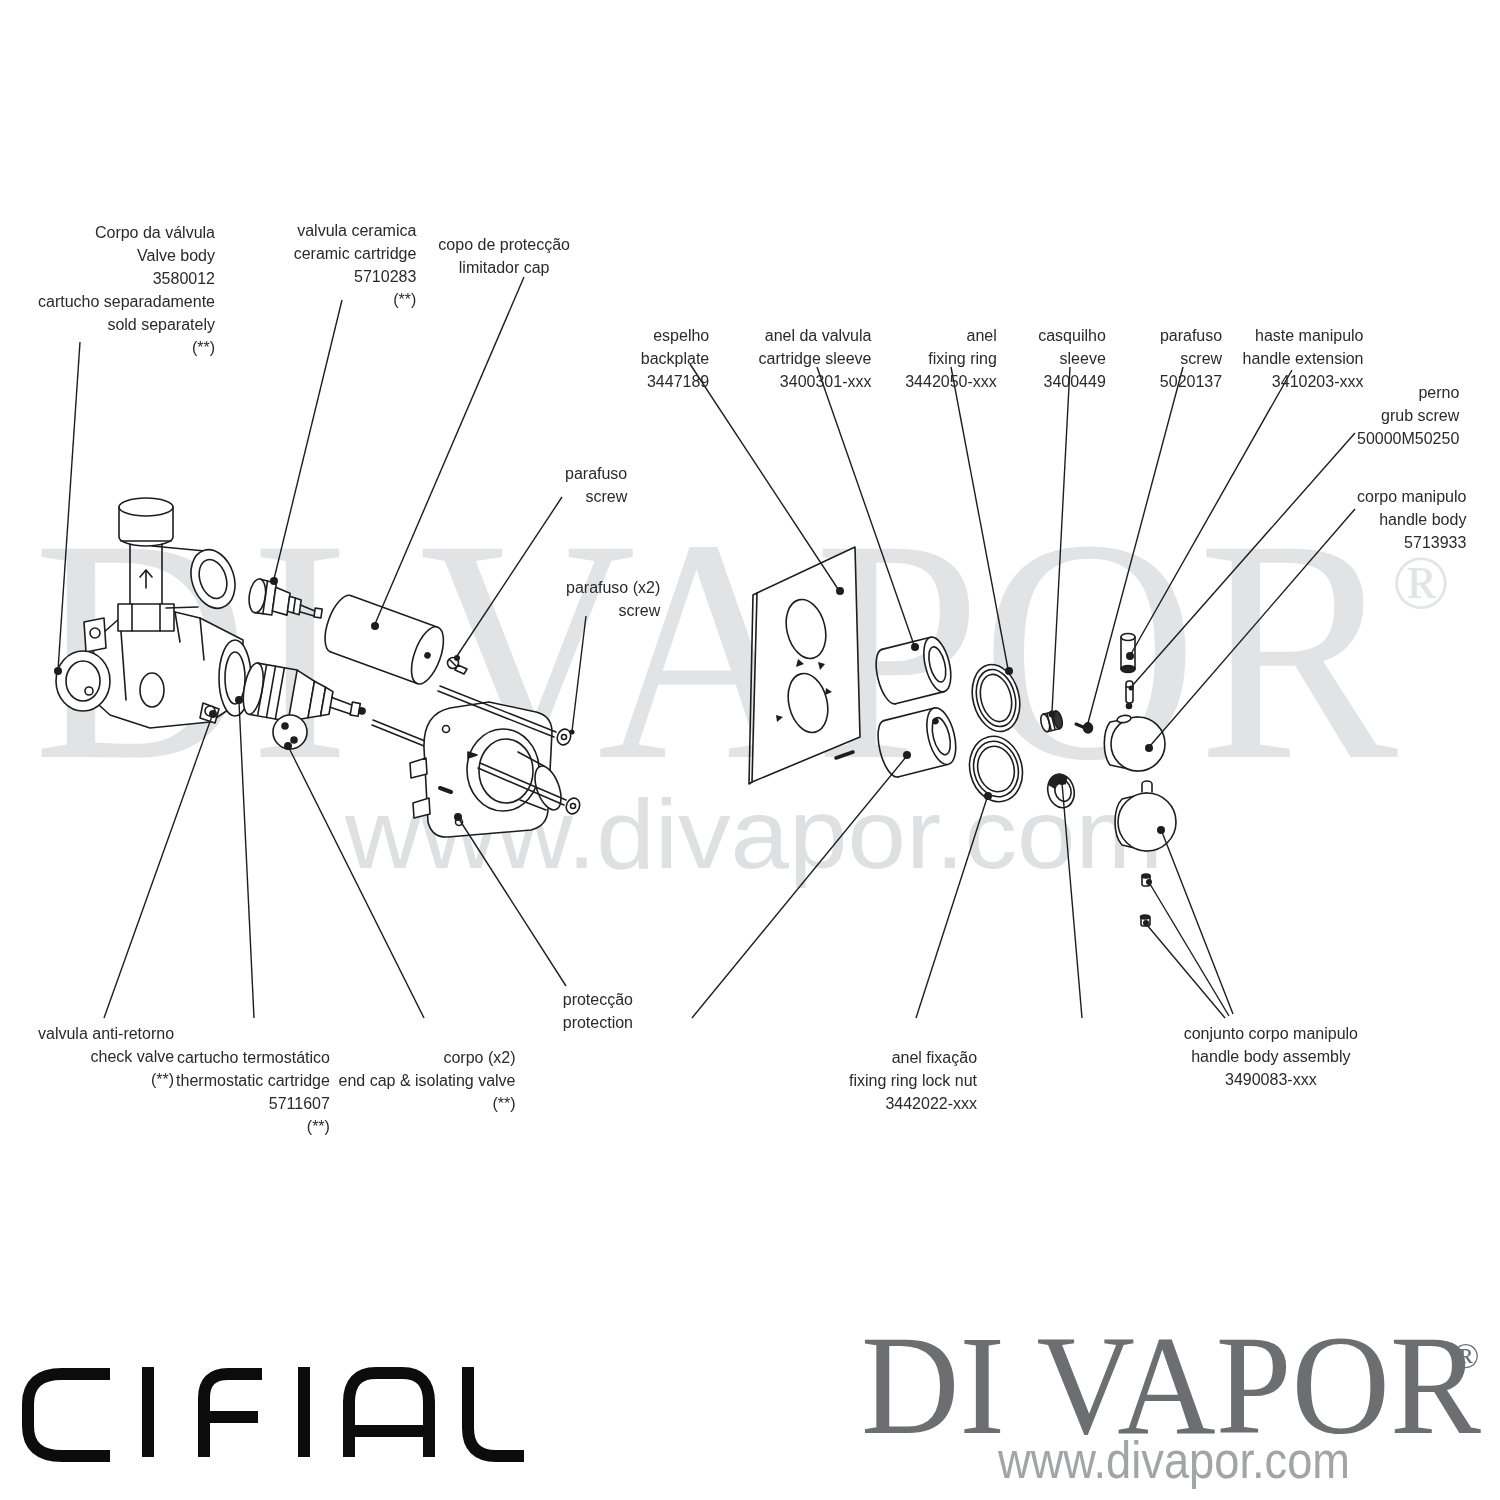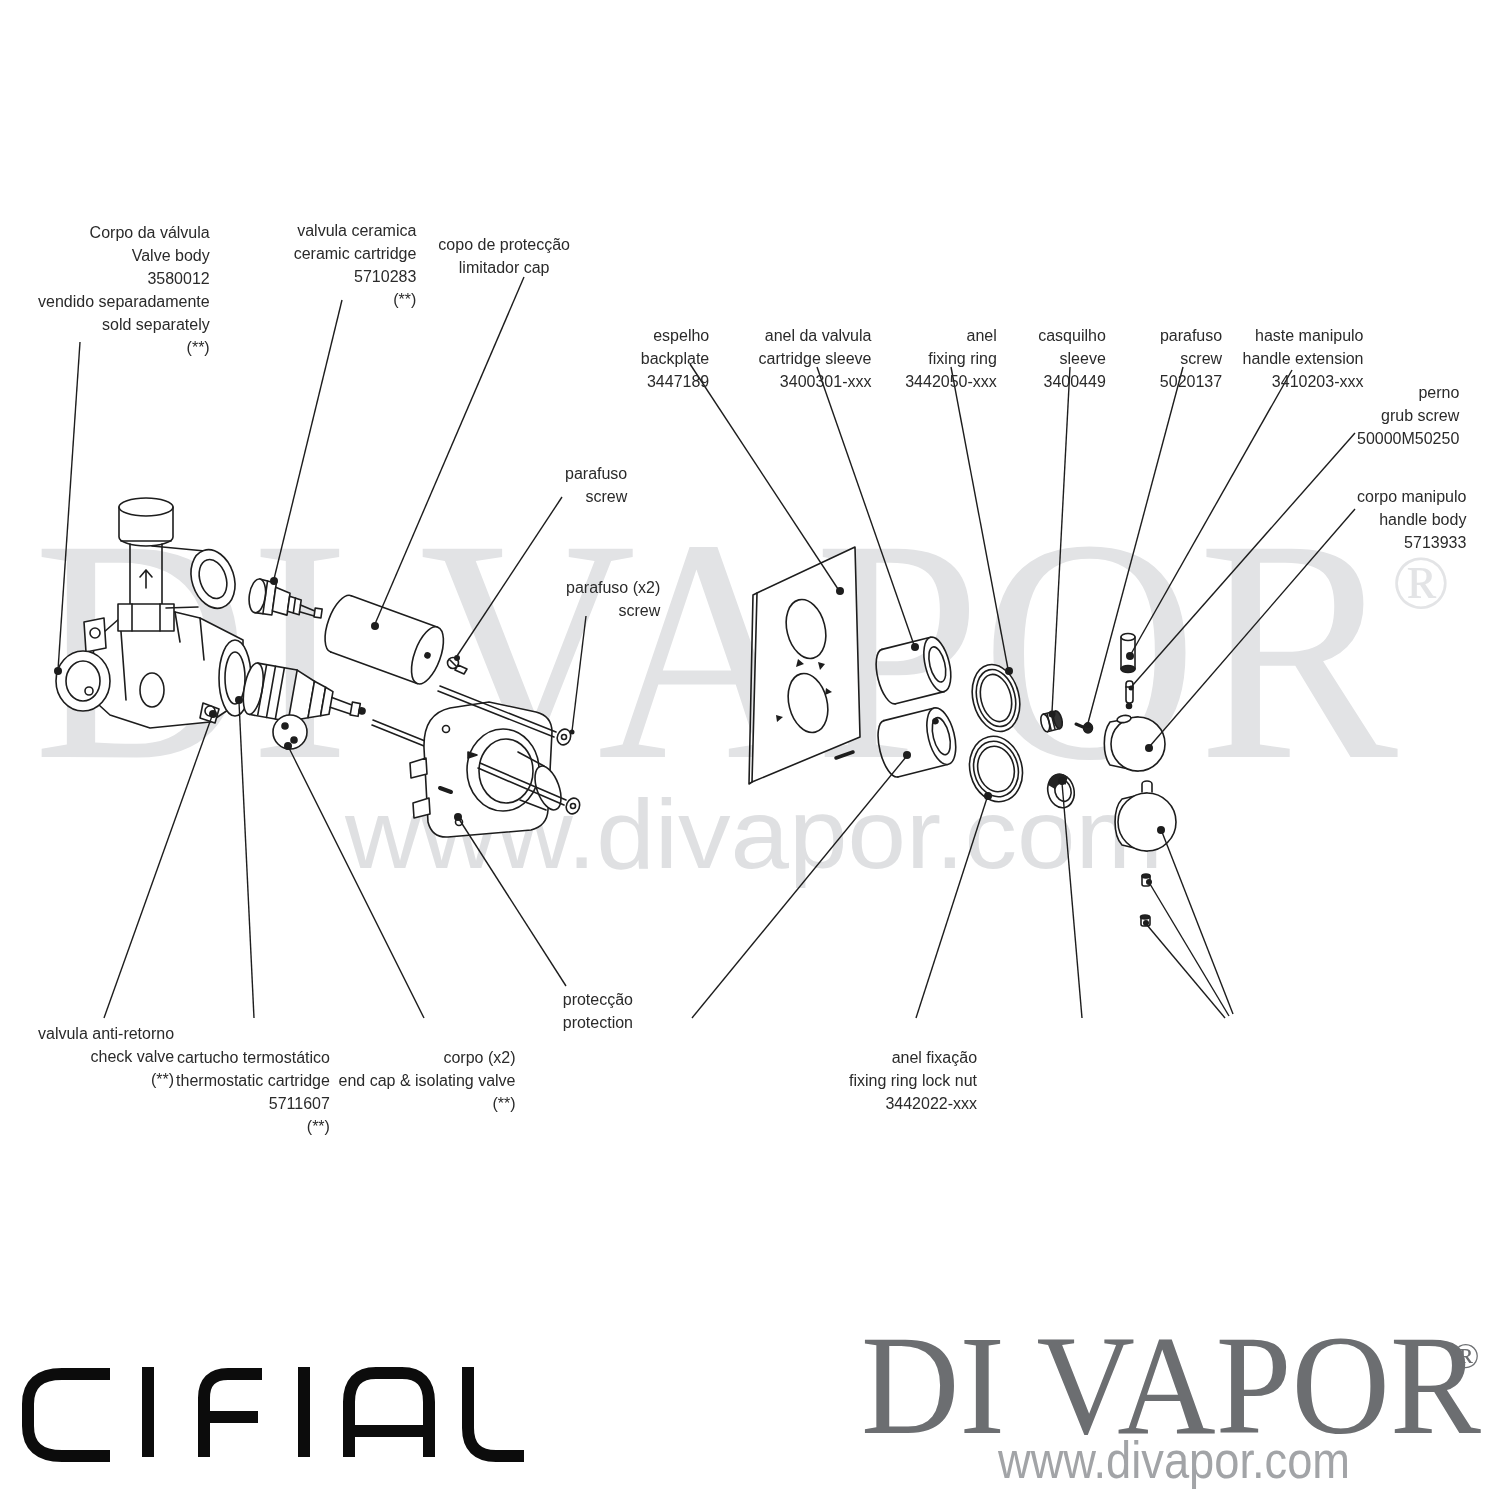--- a/index.html
+++ b/index.html
@@ -270,21 +270,21 @@
     <text x="861" y="1433" font-family="'Liberation Serif',serif" font-size="142" fill="#6c6e71" textLength="620" lengthAdjust="spacingAndGlyphs">DI VAPOR</text>
     <text x="1452" y="1368" font-family="'Liberation Serif',serif" font-size="36" fill="#6c6e71">®</text>
     <text x="998" y="1478" font-family="'Liberation Sans',sans-serif" font-size="52" fill="#a2a4a7" textLength="352" lengthAdjust="spacingAndGlyphs">www.divapor.com</text>
   </g>
 </svg>
 
   <div class="lbl al" style="left:38px;top:221px">
       <div>Corpo da válvula</div>
       <div>Valve body</div>
       <div>3580012</div>
-      <div>vendido separadamente</div>
+      <div>cartucho separadamente</div>
       <div>sold separately</div>
       <div>(**)</div>
     </div>
   <div class="lbl ac" style="left:355px;top:195px">
       <div>valvula ceramica</div>
       <div>ceramic cartridge</div>
       <div>5710283</div>
       <div>(**)</div>
     </div>
   <div class="lbl ar" style="right:930px;top:233px">
@@ -357,14 +357,19 @@
   <div class="lbl ac" style="left:427px;top:1022px">
       <div>corpo (x2)</div>
       <div>end cap &amp; isolating valve</div>
       <div>(**)</div>
     </div>
   <div class="lbl ac" style="left:913px;top:1022px">
       <div>anel fixação</div>
       <div>fixing ring lock nut</div>
       <div>3442022-xxx</div>
     </div>
+  <div class="lbl ar" style="right:142px;top:1022px">
+      <div>conjunto corpo manipulo</div>
+      <div>handle body assembly</div>
+      <div>3490083-xxx</div>
+    </div>
 
 </div>
 
 </body></html>

